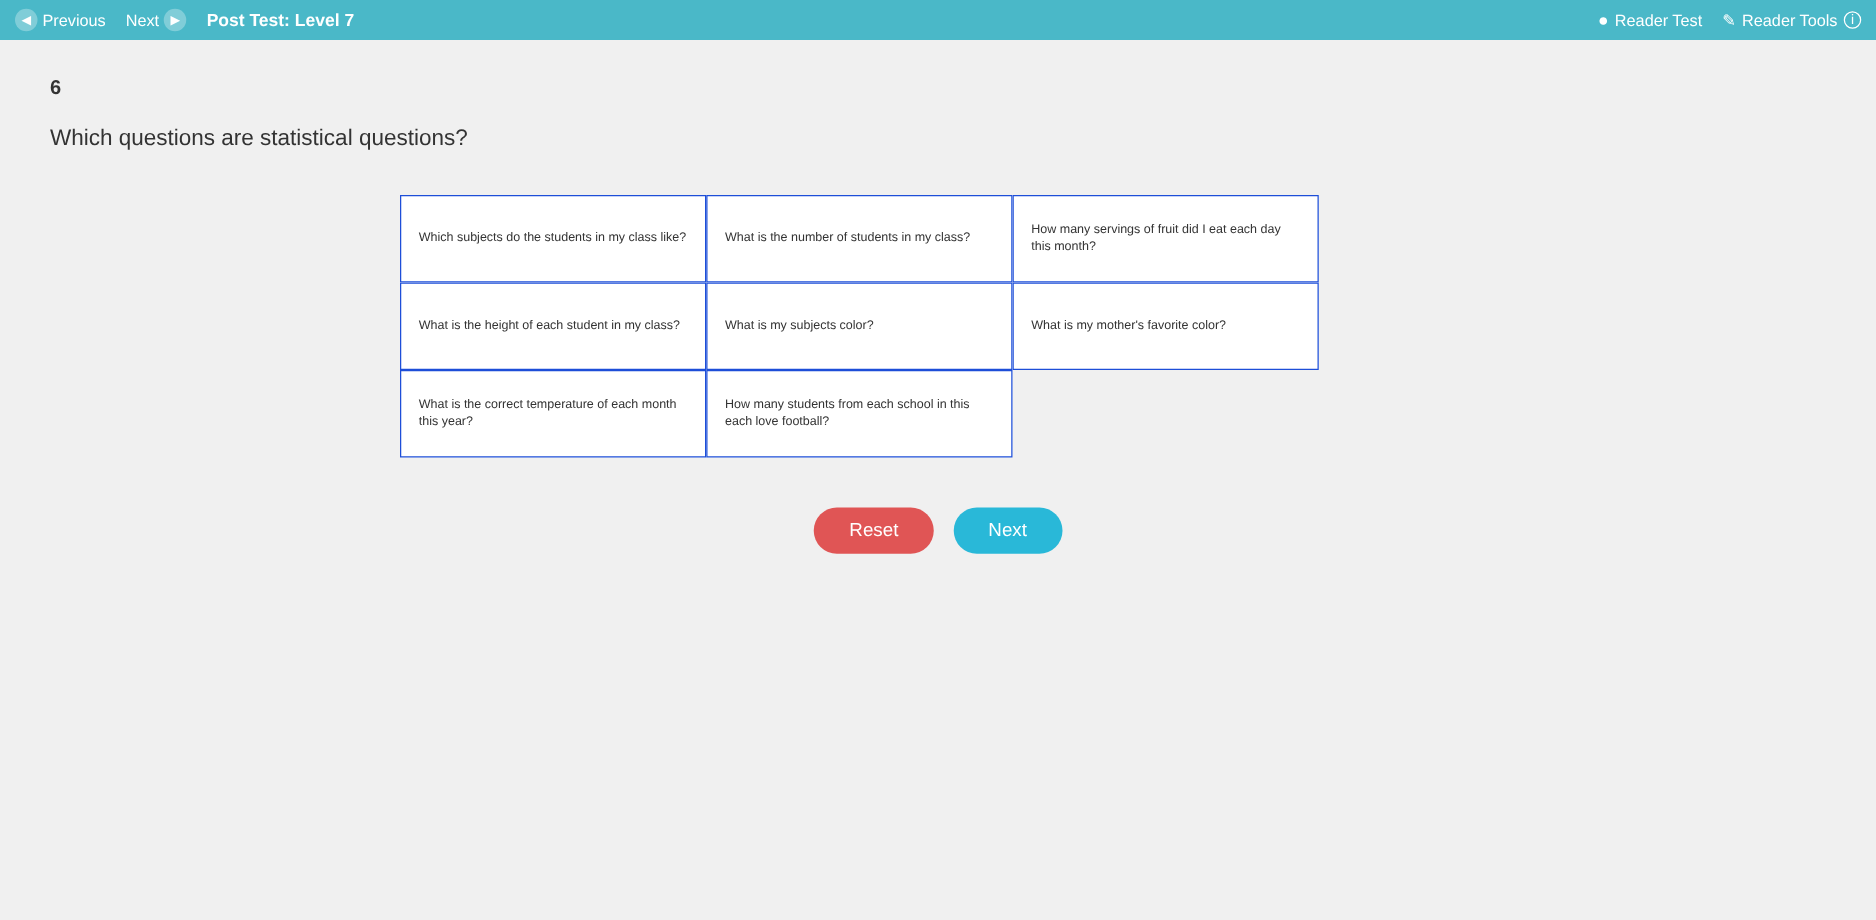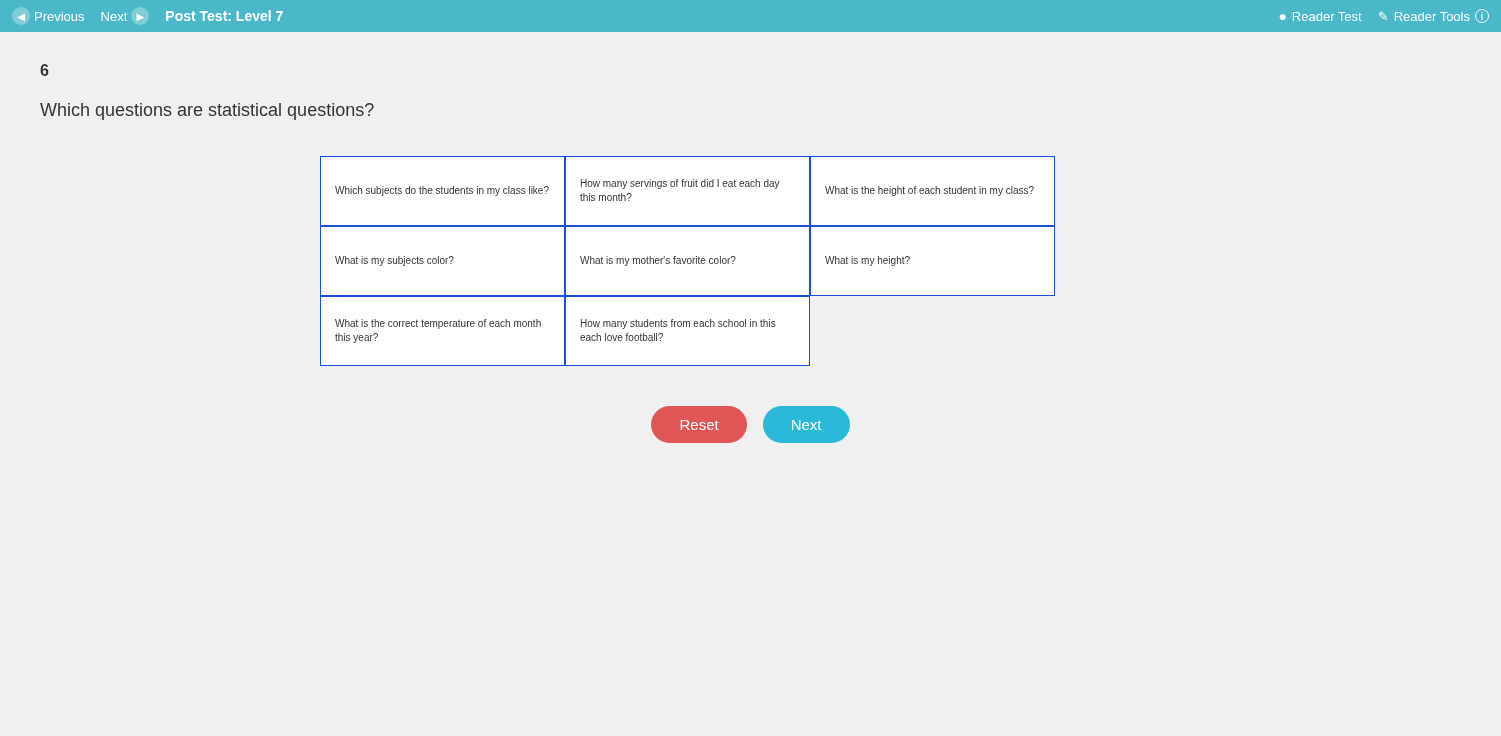--- a/index.html
+++ b/index.html
@@ -185,33 +185,33 @@
 
 <div class="main-content">
   <div class="question-number">6</div>
   <div class="sub-instruction">Which questions are statistical questions?</div>
 
   <div class="answer-grid">
     <div class="answer-cell">
       <span>Which subjects do the students in my class like?</span>
     </div>
     <div class="answer-cell">
+      <span>What is the number of students in my class?</span>
+    </div>
+    <div class="answer-cell">
       <span>How many servings of fruit did I eat each day this month?</span>
     </div>
     <div class="answer-cell">
       <span>What is the height of each student in my class?</span>
     </div>
     <div class="answer-cell">
       <span>What is my subjects color?</span>
     </div>
     <div class="answer-cell">
       <span>What is my mother's favorite color?</span>
-    </div>
-    <div class="answer-cell">
-      <span>What is my height?</span>
     </div>
     <div class="answer-cell">
       <span>What is the correct temperature of each month this year?</span>
     </div>
     <div class="answer-cell">
       <span>How many students from each school in this each love football?</span>
     </div>
   </div>
 
   <div class="buttons-row">

